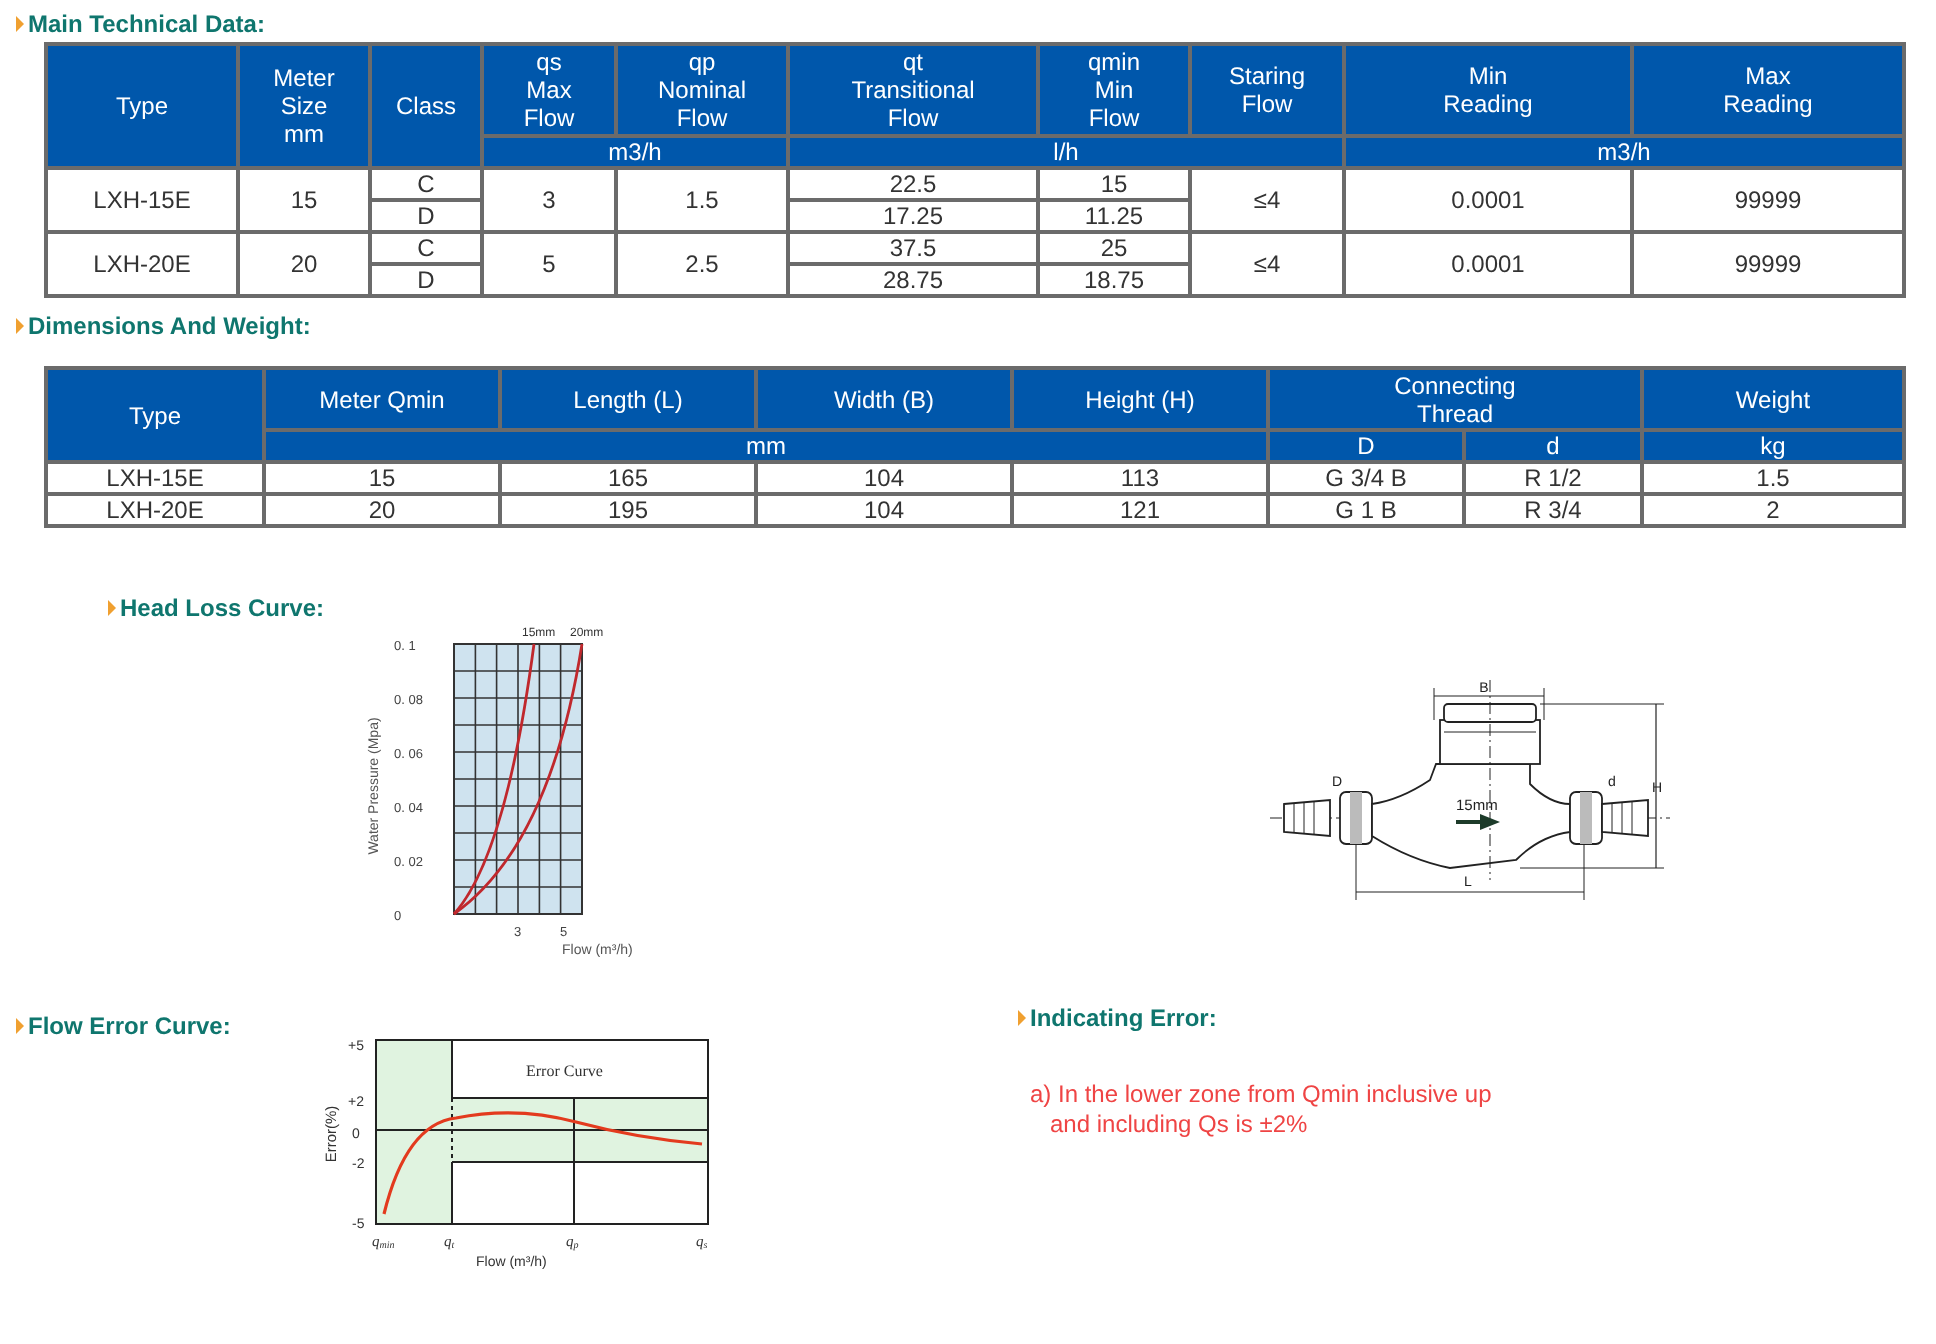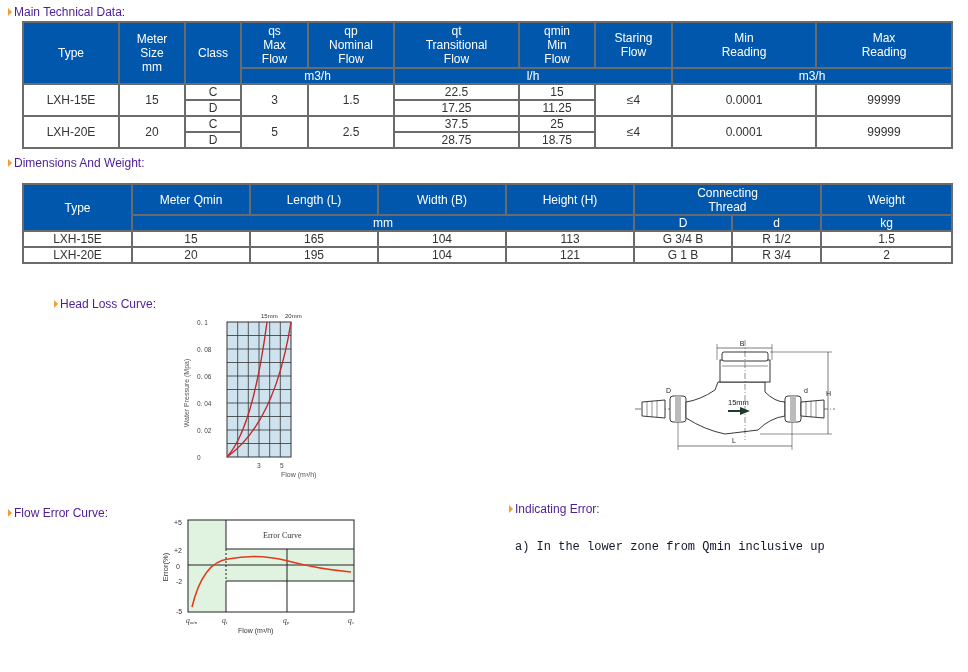--- a/index.html
+++ b/index.html
@@ -1,26 +1,26 @@
 <!DOCTYPE html>
 <html><head>
 <meta charset="utf-8">
 <style>
   html, body { margin: 0; padding: 0; background: #ffffff; }
   body { width: 968px; height: 672px; position: relative; overflow: hidden;
          font-family: "Liberation Sans", "DejaVu Sans", sans-serif; color: #333; }
-  .section-title { position: absolute; font-size: 12px; font-weight: normal; color: #4c1d95; white-space: nowrap; }
+  .section-title { position: absolute; font-size: 12px; font-weight: bold; color: #0f766e; white-space: nowrap; }
   .section-title .bullet { display: inline-block; width: 0; height: 0; border-top: 4px solid transparent;
          border-bottom: 4px solid transparent; border-left: 4px solid #f0a030; margin-right: 2px; vertical-align: 0px; }
   table.spec { position: absolute; border-collapse: collapse; table-layout: fixed; font-size: 12px; }
   table.spec td { border: 2px solid #6b6b6b; text-align: center; vertical-align: middle; padding: 0; line-height: 14px; }
   table.spec td.h { background: #0057ab; color: #ffffff; }
   table.spec td.c { background: #ffffff; color: #333; }
   .chart-box { position: absolute; }
-  .txt-block { position: absolute; font-size: 12px; color: #0f172a; line-height: 15px; white-space: nowrap; font-family: Liberation Mono, monospace; }
+  .txt-block { position: absolute; font-size: 12px; color: #ef4444; line-height: 15px; white-space: nowrap; }
   .txt-block div { }
 </style>
 </head>
 <body>
 
 <div class="section-title" style="left:8px; top:5px;">
   <span class="bullet"></span><span>Main Technical Data:</span>
 </div>
 
 <table class="spec" style="left:22px; top:21px; width:929px;">
@@ -305,13 +305,14 @@
     <text x="80" y="116" font-size="7" fill="#333" font-family="Liberation Sans, sans-serif">Flow (m³/h)</text>
   </svg>
 </div>
 
 <div class="section-title" style="left:509px; top:502px;">
   <span class="bullet"></span><span>Indicating Error:</span>
 </div>
 
 <div class="txt-block" style="left:515px; top:540px;">
   <div style="white-space:pre;">a) In the lower zone from Qmin inclusive up</div>
+  <div style="white-space:pre;">   and including Qs is ±2%</div>
 </div>
 
 </body></html>

